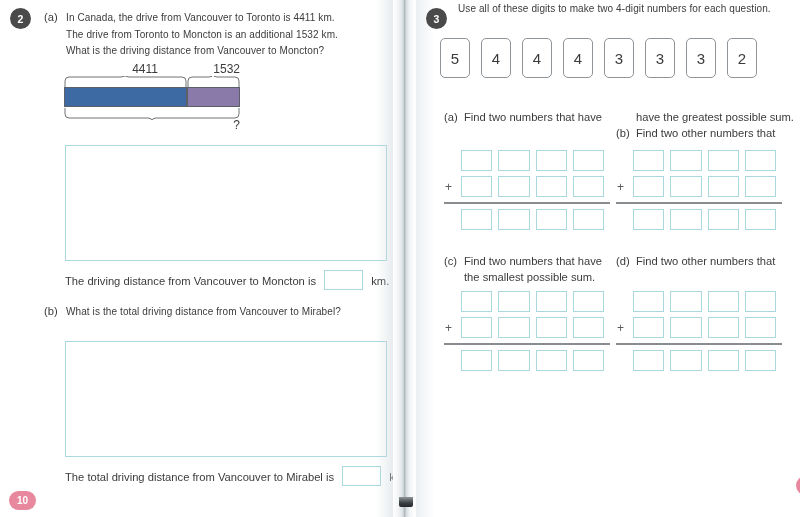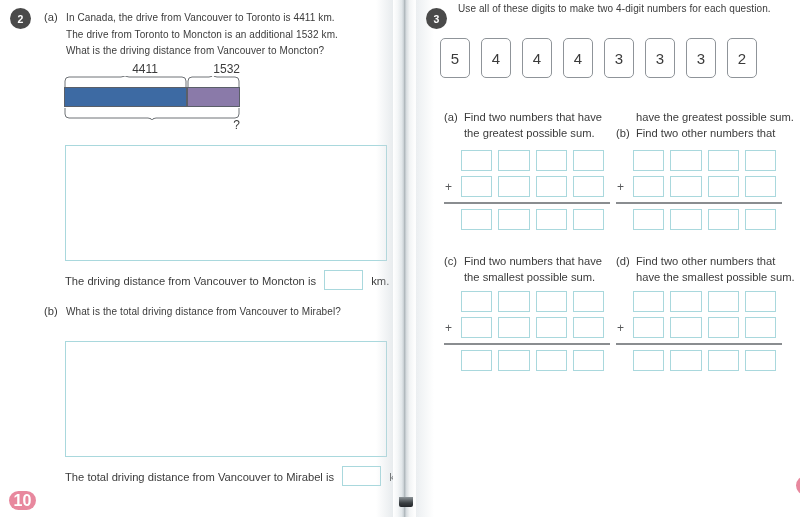--- a/index.html
+++ b/index.html
@@ -94,21 +94,21 @@
   }
 
   
   .pagenum {
     position: absolute;
     width: 27px;
     height: 19px;
     border-radius: 10px;
     background: #e8889e;
     color: #ffffff;
-    font-size: 16px;
+    font-size: 10px;
     display: flex;
     align-items: center;
     justify-content: center;
     font-weight: 600;
   }
 
   
   .sub-label {
     position: absolute;
     font-size: 11.2px;
@@ -326,21 +326,20 @@
     <div class="digit-card">3</div>
     <div class="digit-card">3</div>
     <div class="digit-card">3</div>
     <div class="digit-card">2</div>
   </div>
 
   <div class="sum-q" style="left:444px; top:110px;">
     <div class="lab">
       <span class="ltr">(a)</span><span>Find two numbers that have</span>
     </div>
-    <div class="lab" style="padding-left:20px;">the greatest possible sum.</div>
   </div>
   <div class="sum-grid" style="left:444px; top:150px;">
     <div class="sum-row">
       <div class="cell"></div>
       <div class="cell"></div>
       <div class="cell"></div>
       <div class="cell"></div>
     </div>
     <div class="sum-row">
       <span class="plus">+</span>
@@ -413,21 +412,20 @@
       <div class="cell"></div>
       <div class="cell"></div>
       <div class="cell"></div>
     </div>
   </div>
 
   <div class="sum-q" style="left:616px; top:254px; width:180px;">
     <div class="lab">
       <span class="ltr">(d)</span><span>Find two other numbers that</span>
     </div>
-    <div class="lab" style="padding-left:20px;">have the smallest possible sum.</div>
   </div>
   <div class="sum-grid" style="left:616px; top:291px;">
     <div class="sum-row">
       <div class="cell"></div>
       <div class="cell"></div>
       <div class="cell"></div>
       <div class="cell"></div>
     </div>
     <div class="sum-row">
       <span class="plus">+</span>

